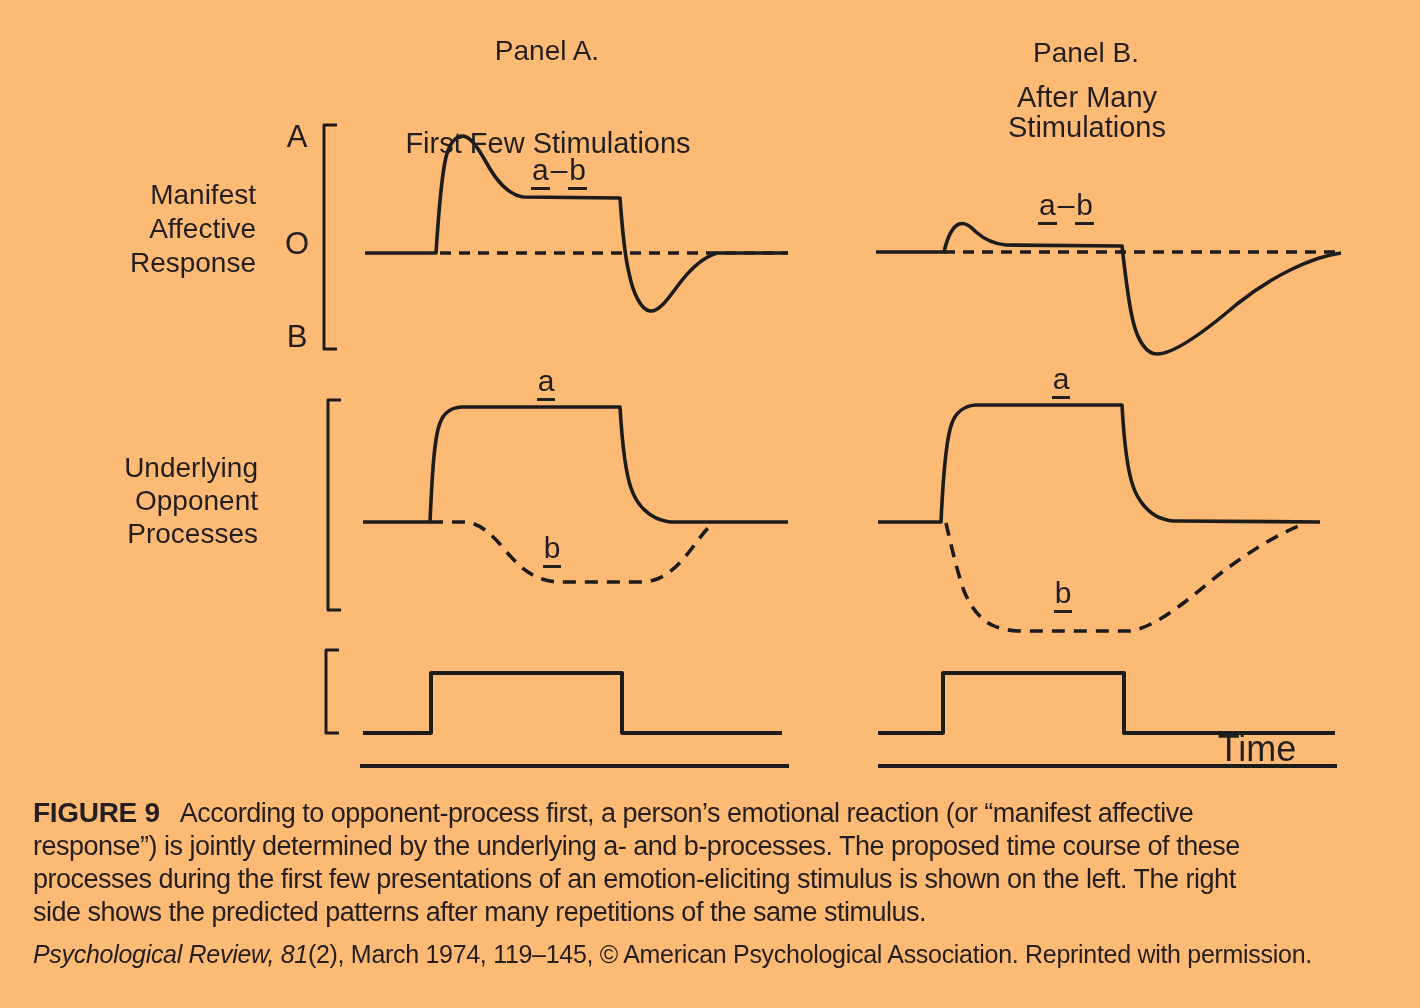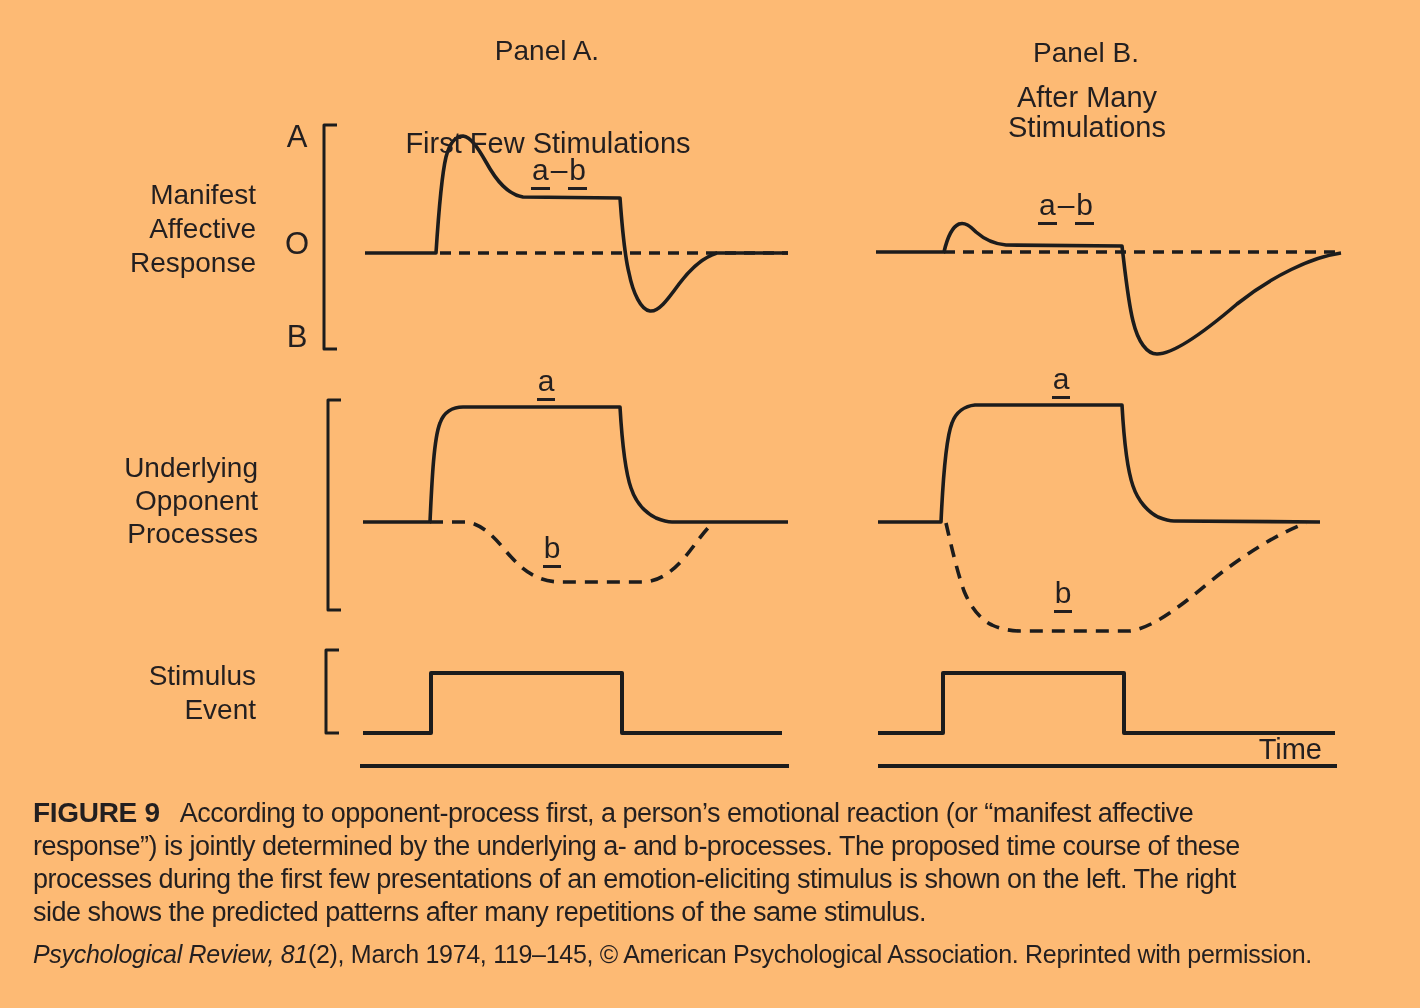--- a/index.html
+++ b/index.html
@@ -10,21 +10,21 @@
   .abs{position:absolute;}
   .ctr{text-align:center;}
   .rgt{text-align:right;}
   .diagram-label{font-size:28px;line-height:34px;color:#231f20;}
   .panel-title{font-size:28px;line-height:30px;}
   .panel-subtitle{font-size:29px;line-height:30px;}
   .axis-letter{font-size:31px;line-height:31px;}
   .curve-letter{font-size:30px;line-height:30px;white-space:nowrap;}
   .u{display:inline-block;border-bottom:3px solid #231f20;padding:0 1px 2px 1px;line-height:1;}
   .nd{display:inline-block;padding:0 1px 2px 1px;line-height:1;}
-  .time-label{font-size:29px;line-height:30px;text-align:right;}
+  .time-label{font-size:36px;line-height:30px;}
   #caption-block{position:absolute;left:33px;top:796px;width:1375px;}
   .cap-line{font-size:27px;line-height:33px;letter-spacing:-0.5px;white-space:nowrap;color:#231f20;}
   .cap-label{font-weight:bold;font-size:28px;letter-spacing:-0.3px;margin-right:20px;}
   .src-line{font-size:25px;line-height:32px;letter-spacing:-0.3px;white-space:nowrap;color:#231f20;}
   #source-block{margin-top:9px;}
   .ital{font-style:italic;}
   svg{display:block;}
 </style>
 </head>
 <body>
@@ -85,24 +85,20 @@
   <div class="abs rgt diagram-label" style="left:96px;top:451px;width:162px;line-height:33px;">
     <div>Underlying</div>
     <div>Opponent</div>
     <div>Processes</div>
   </div>
   <div class="abs ctr curve-letter" style="left:516px;top:366px;width:60px;"><span class="u">a</span></div>
   <div class="abs ctr curve-letter" style="left:522px;top:533px;width:60px;"><span class="u">b</span></div>
   <div class="abs ctr curve-letter" style="left:1031px;top:364px;width:60px;"><span class="u">a</span></div>
   <div class="abs ctr curve-letter" style="left:1033px;top:578px;width:60px;"><span class="u">b</span></div>
 
-  <div class="abs rgt diagram-label" style="left:96px;top:659px;width:160px;line-height:34px;">
-    <div>Stimulus</div>
-    <div>Event</div>
-  </div>
   <div class="abs ctr time-label" style="left:1192px;top:734px;width:130px;">Time</div>
 
   <div id="caption-block">
     <div class="cap-line"><span class="cap-label">FIGURE 9</span><span>According to opponent-process first, a person’s emotional reaction (or “manifest affective</span></div>
     <div class="cap-line">response”) is jointly determined by the underlying a- and b-processes. The proposed time course of these</div>
     <div class="cap-line">processes during the first few presentations of an emotion-eliciting stimulus is shown on the left. The right</div>
     <div class="cap-line">side shows the predicted patterns after many repetitions of the same stimulus.</div>
     <div id="source-block">
       <div class="src-line"><span class="ital">Psychological Review, 81</span><span>(2), March 1974, 119–145, © American Psychological Association. Reprinted with permission.</span></div>
     </div>

